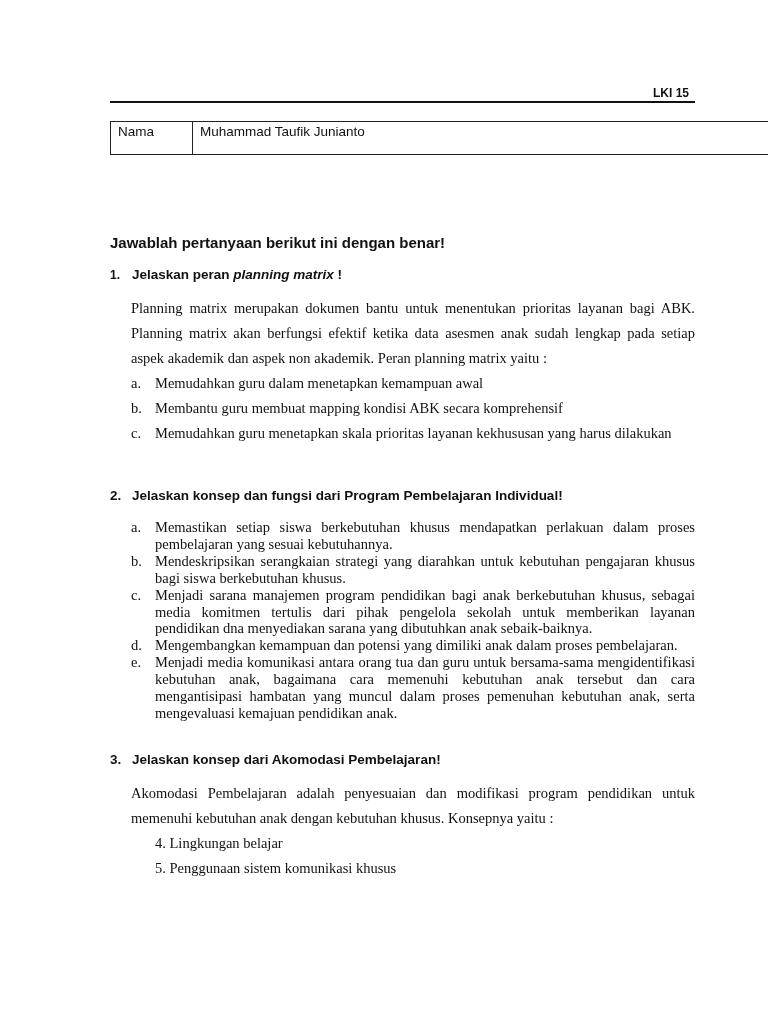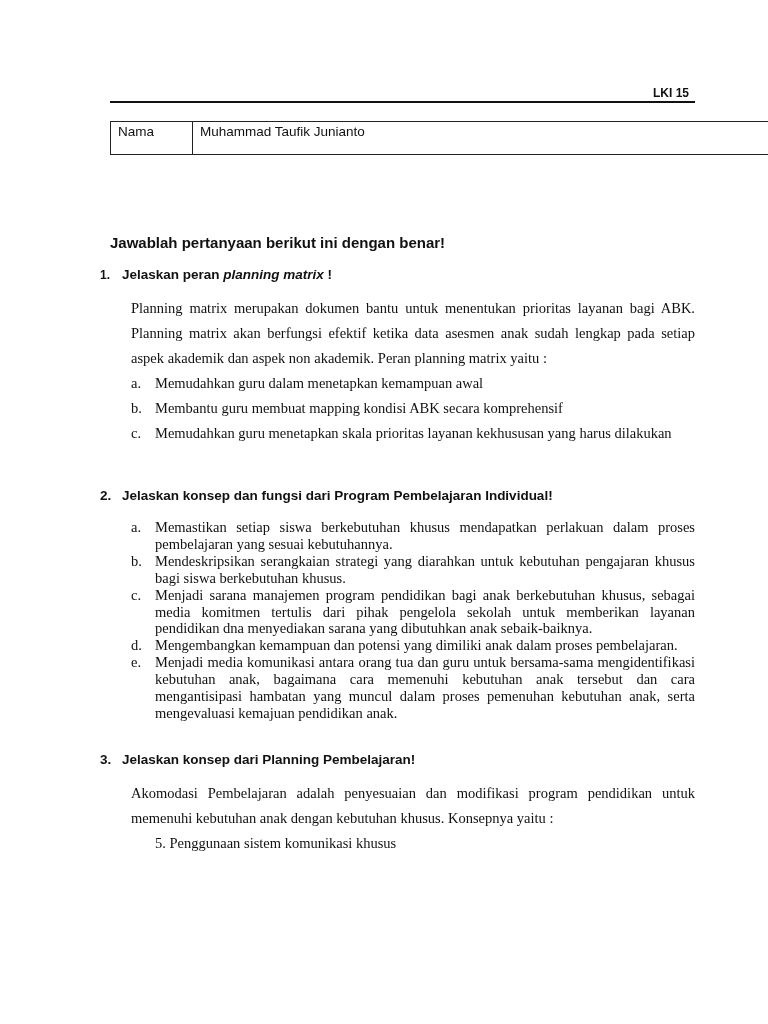--- a/index.html
+++ b/index.html
@@ -9,21 +9,21 @@
 
     .lki { position: absolute; top: 86px; right: 79px; font-weight: bold; font-size: 12px; }
     .rule { position: absolute; top: 101px; left: 110px; width: 585px; height: 2px; background: #111; }
 
     table.info { position: absolute; top: 121px; left: 110px; width: 708px; border-collapse: collapse; font-size: 13.5px; }
     table.info td { border: 1.2px solid #222; vertical-align: top; padding: 2px 8px 0 7px; height: 30px; }
     table.info td.k { width: 66px; }
 
     .instr { position: absolute; top: 234px; left: 110px; font-weight: bold; font-size: 15px; }
 
-    .q { position: absolute; left: 100px; font-weight: bold; font-size: 13.5px; }
+    .q { position: absolute; left: 110px; font-weight: bold; font-size: 13.5px; }
     .q .num { display: inline-block; width: 22px; }
     .q1 { top: 267px; }
     .q1 .num { font-size: 12px; }
     .q2 { top: 488px; }
     .q3 { top: 752px; }
 
     .para { position: absolute; left: 131px; width: 564px; font-size: 14.5px; line-height: 25px; text-align: justify; }
     .p1 { top: 296px; }
     .p3 { top: 781px; }
 
@@ -93,18 +93,19 @@
       <span class="lbl">d.</span>
       <span class="txt">Mengembangkan kemampuan dan potensi yang dimiliki anak dalam proses pembelajaran.</span>
     </div>
   <div class="item">
       <span class="lbl">e.</span>
       <span class="txt">Menjadi media komunikasi antara orang tua dan guru untuk bersama-sama mengidentifikasi kebutuhan anak, bagaimana cara memenuhi kebutuhan anak tersebut dan cara mengantisipasi hambatan yang muncul dalam proses pemenuhan kebutuhan anak, serta mengevaluasi kemajuan pendidikan anak.</span>
     </div>
 </div>
 
 <div class="q q3 sans">
-  <span class="num">3.</span><span>Jelaskan konsep dari Planning Pembelajaran!</span>
+  <span class="num">3.</span><span>Jelaskan konsep dari Akomodasi Pembelajaran!</span>
 </div>
 <div class="para p3 serif">Akomodasi Pembelajaran adalah penyesuaian dan modifikasi program pendidikan untuk memenuhi kebutuhan anak dengan kebutuhan khusus. Konsepnya yaitu :</div>
 <div class="nlist serif">
+  <div>4. Lingkungan belajar</div>
   <div>5. Penggunaan sistem komunikasi khusus</div>
 </div>
 
 </body></html>

